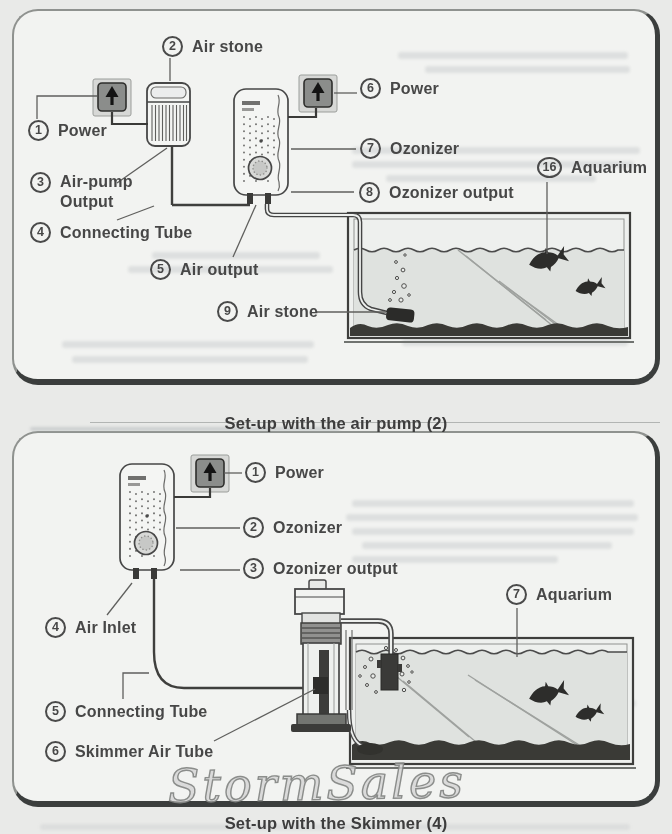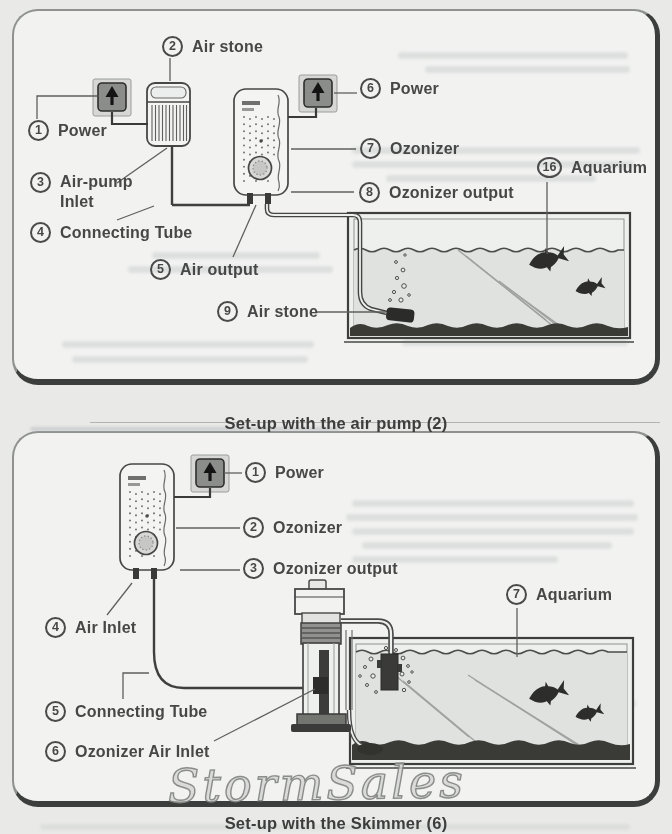--- a/index.html
+++ b/index.html
@@ -258,21 +258,21 @@
   <div class="lbl" style="left:28px;top:120px">
     <span class="num">1</span>
     <span class="txt">Power</span>
   </div>
   <div class="lbl" style="left:162px;top:36px">
     <span class="num">2</span>
     <span class="txt">Air stone</span>
   </div>
   <div class="lbl top" style="left:30px;top:172px">
     <span class="num">3</span>
-    <span class="txt wrap">Air-pump Inlet</span>
+    <span class="txt wrap">Air-pump Output</span>
   </div>
   <div class="lbl" style="left:30px;top:222px">
     <span class="num">4</span>
     <span class="txt">Connecting Tube</span>
   </div>
   <div class="lbl" style="left:150px;top:259px">
     <span class="num">5</span>
     <span class="txt">Air output</span>
   </div>
   <div class="lbl" style="left:360px;top:78px">
@@ -311,24 +311,24 @@
   <div class="lbl" style="left:45px;top:617px">
     <span class="num">4</span>
     <span class="txt">Air Inlet</span>
   </div>
   <div class="lbl" style="left:45px;top:701px">
     <span class="num">5</span>
     <span class="txt">Connecting Tube</span>
   </div>
   <div class="lbl" style="left:45px;top:741px">
     <span class="num">6</span>
-    <span class="txt">Ozonizer Air Inlet</span>
+    <span class="txt">Skimmer Air Tube</span>
   </div>
   <div class="lbl" style="left:506px;top:584px">
     <span class="num">7</span>
     <span class="txt">Aquarium</span>
   </div>
 
   <div id="caption-air-pump" class="caption">Set-up with the air pump (2)</div>
-  <div id="caption-skimmer" class="caption">Set-up with the Skimmer (6)</div>
+  <div id="caption-skimmer" class="caption">Set-up with the Skimmer (4)</div>
   <div id="watermark">StormSales</div>
 
 </div>
 
 </body></html>

